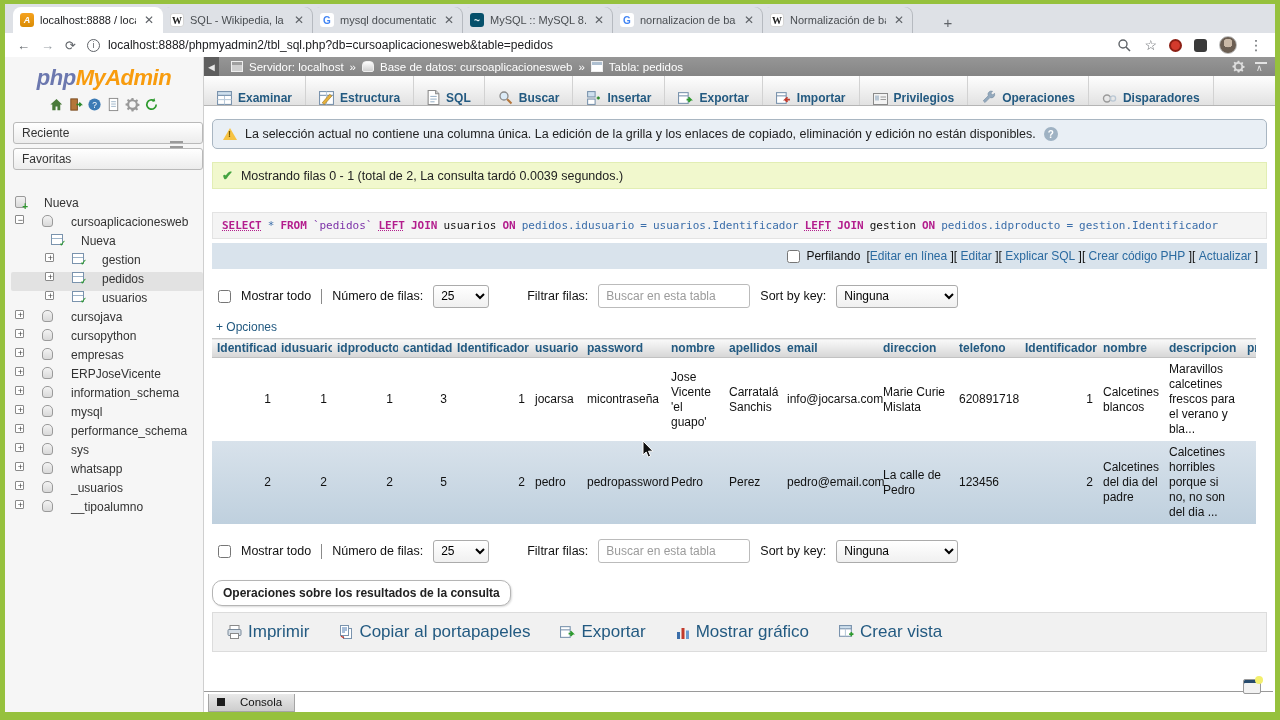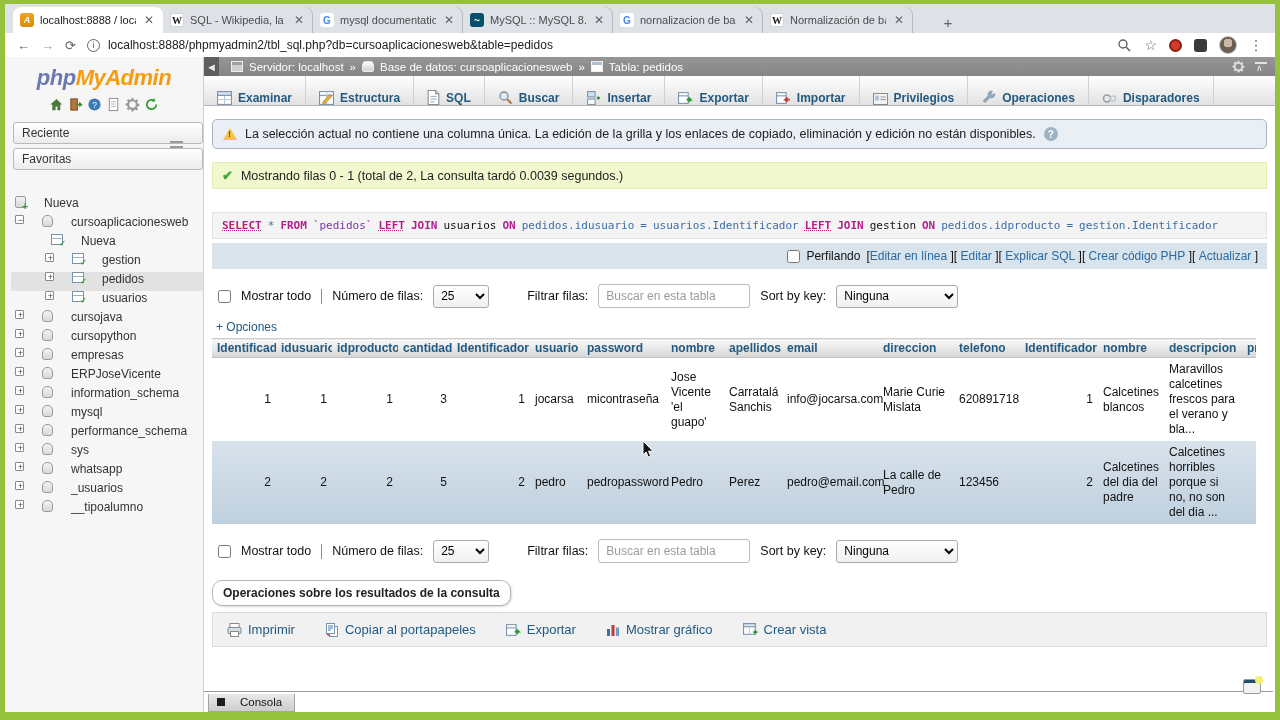--- a/index.html
+++ b/index.html
@@ -124,21 +124,21 @@
   .tablewrap { margin-top:2px; overflow:hidden; width:100%; }
   table.res { border-collapse:collapse; table-layout:fixed; font-size:12px; color:#111; width:1044px; }
   table.res th { background:linear-gradient(#f9f9f9,#d6d6d6); border-top:1px solid #ccc; border-bottom:1px solid #c2c2c2;
       color:#235a81; font-weight:bold; text-align:left; padding:2px 5px; white-space:nowrap; overflow:hidden; height:18px; }
   table.res td { padding:4px 5px; vertical-align:middle; line-height:15px; }
   table.res td:nth-child(-n+5), table.res td:nth-child(13) { text-align:right; }
   tr.hl td { background:linear-gradient(#d8e2eb,#bfd0de); }
 
   .resultops { margin-top:17px; }
   .legendtab { display:inline-block; background:#fff; border:1px solid #b5b5b5; border-radius:10px; padding:5px 10px; font-weight:bold; font-size:12px; color:#222; position:relative; z-index:2; box-shadow:1px 1px 2px rgba(0,0,0,.15); }
-  .opsbody { border:1px solid #dcdcdc; background:#f1f1f1; margin-top:6px; padding:9px 14px; display:flex; gap:30px; align-items:flex-end; font-size:13px; color:#235a81; }
+  .opsbody { border:1px solid #dcdcdc; background:#f1f1f1; margin-top:6px; padding:9px 14px; display:flex; gap:30px; align-items:flex-end; font-size:17px; color:#235a81; }
   .opact { display:flex; align-items:center; gap:6px; white-space:nowrap; }
 
   .consolebar { flex:none; position:relative; }
   .console-line { border-top:1px solid #9a9a9a; margin:0 2px 0 0; }
   .console-tab { display:inline-flex; align-items:center; gap:15px; background:linear-gradient(#e9e9e9,#cdcdcd); border:1px solid #a5a5a5; border-top:none; padding:2px 12px 3px 8px; font-size:11.5px; color:#111; margin-left:4px; }
   .console-sq { width:8px; height:8px; background:#1d1d1d; }
 
   .pagetop { position:absolute; right:14px; bottom:18px; width:18px; height:15px; background:#f2f2f2; border:1px solid #9a9a9a; border-radius:2px; box-shadow:inset 0 3px 0 #274b6d; }
   .pagetop::after { content:""; position:absolute; right:-3px; top:-4px; width:8px; height:8px; border-radius:50%; background:#f3ef6d; }
 

